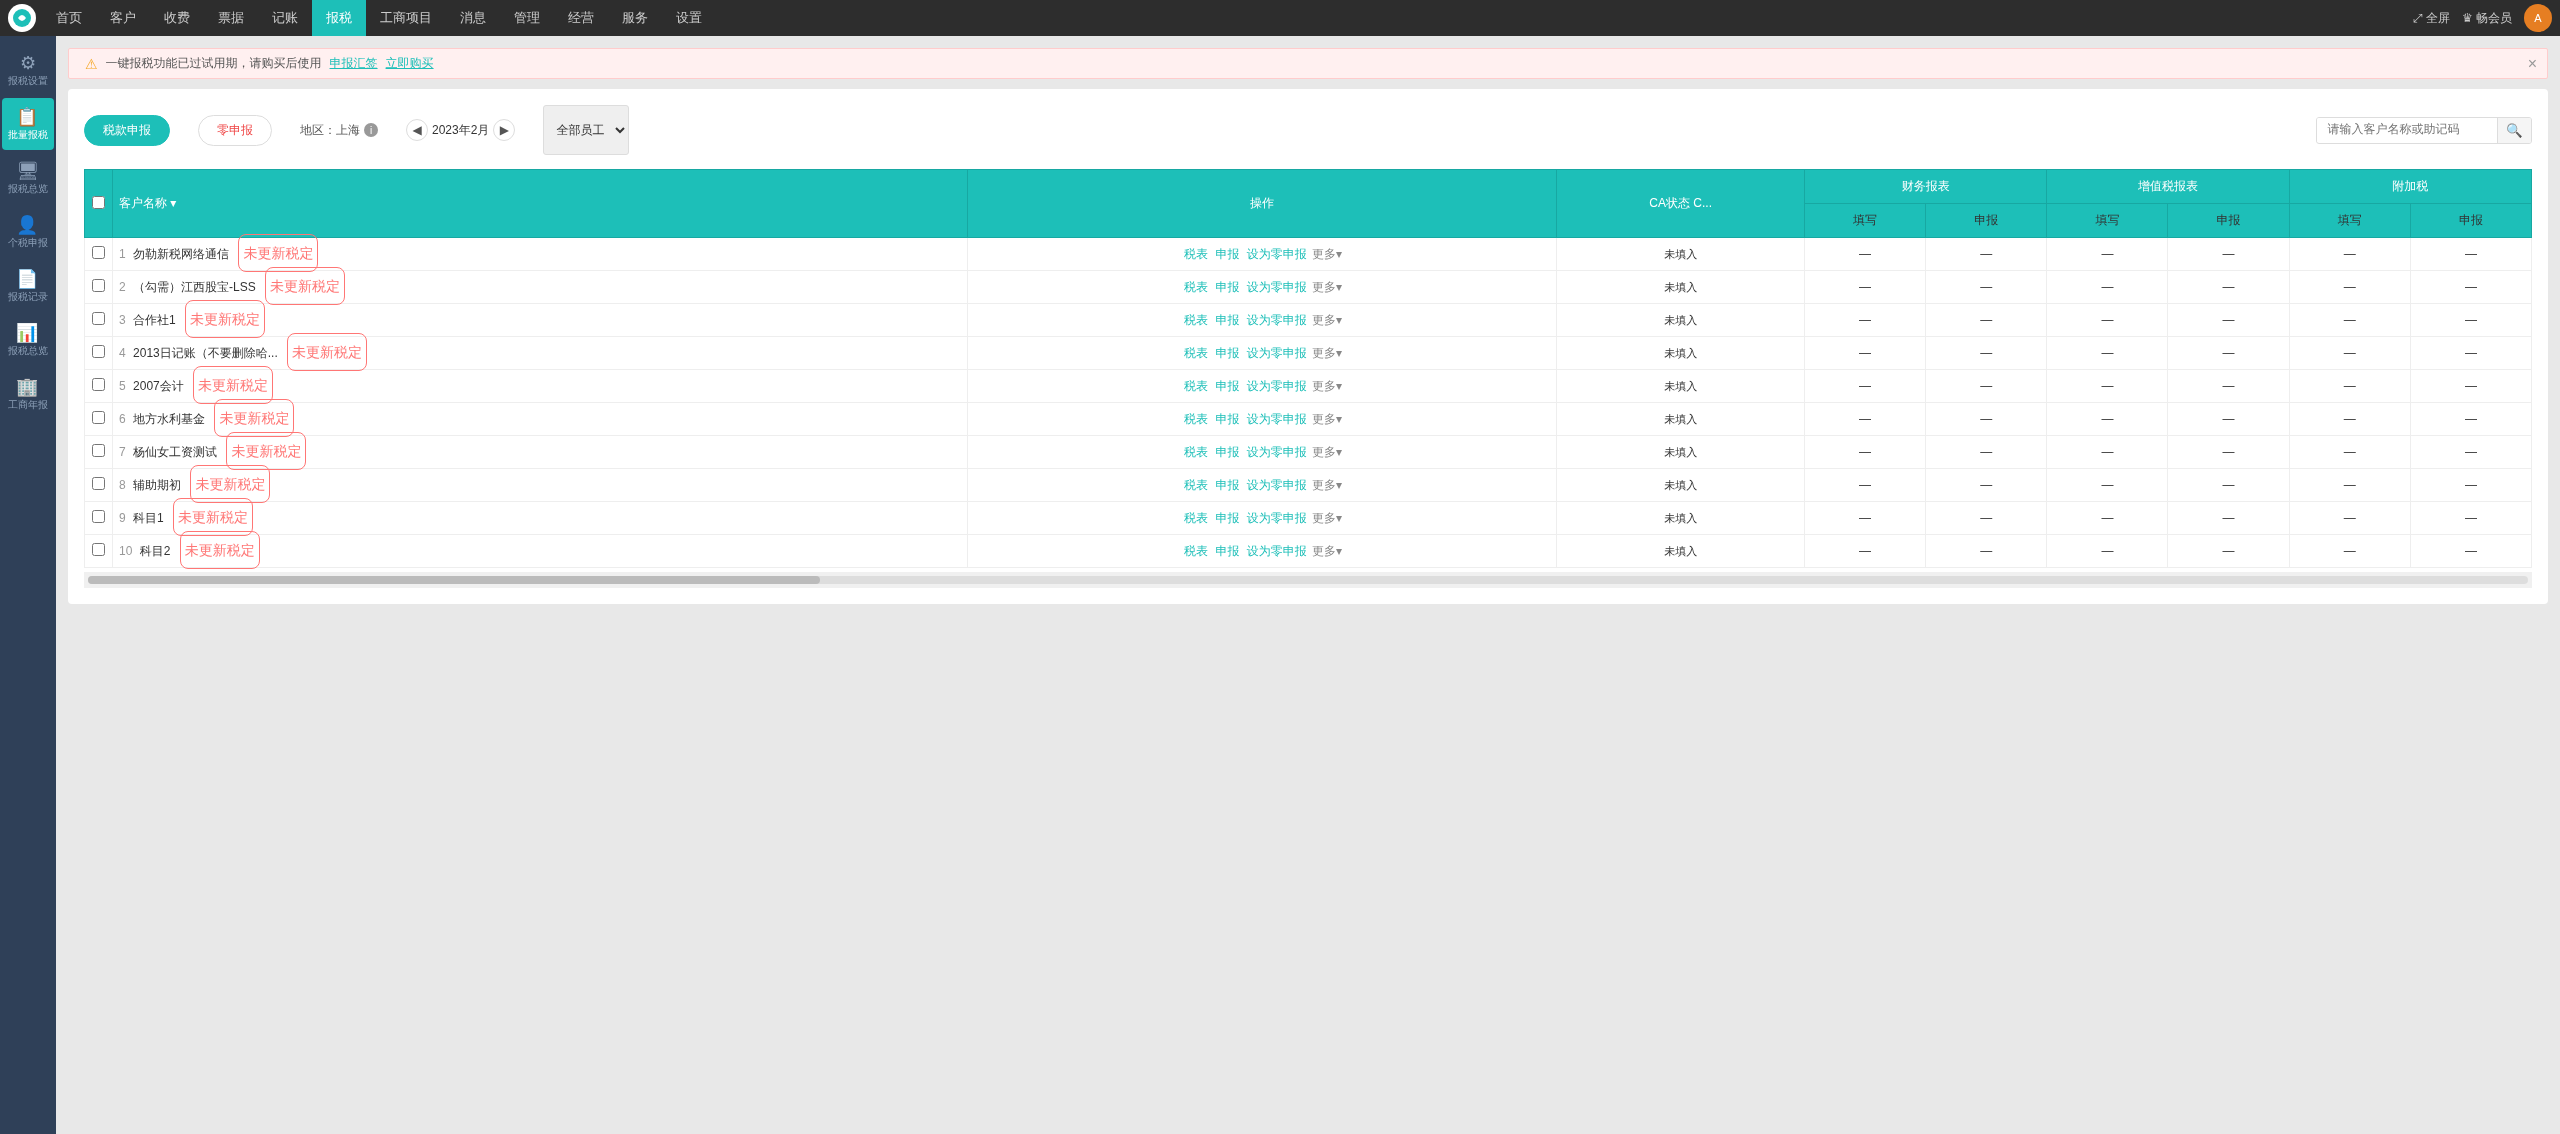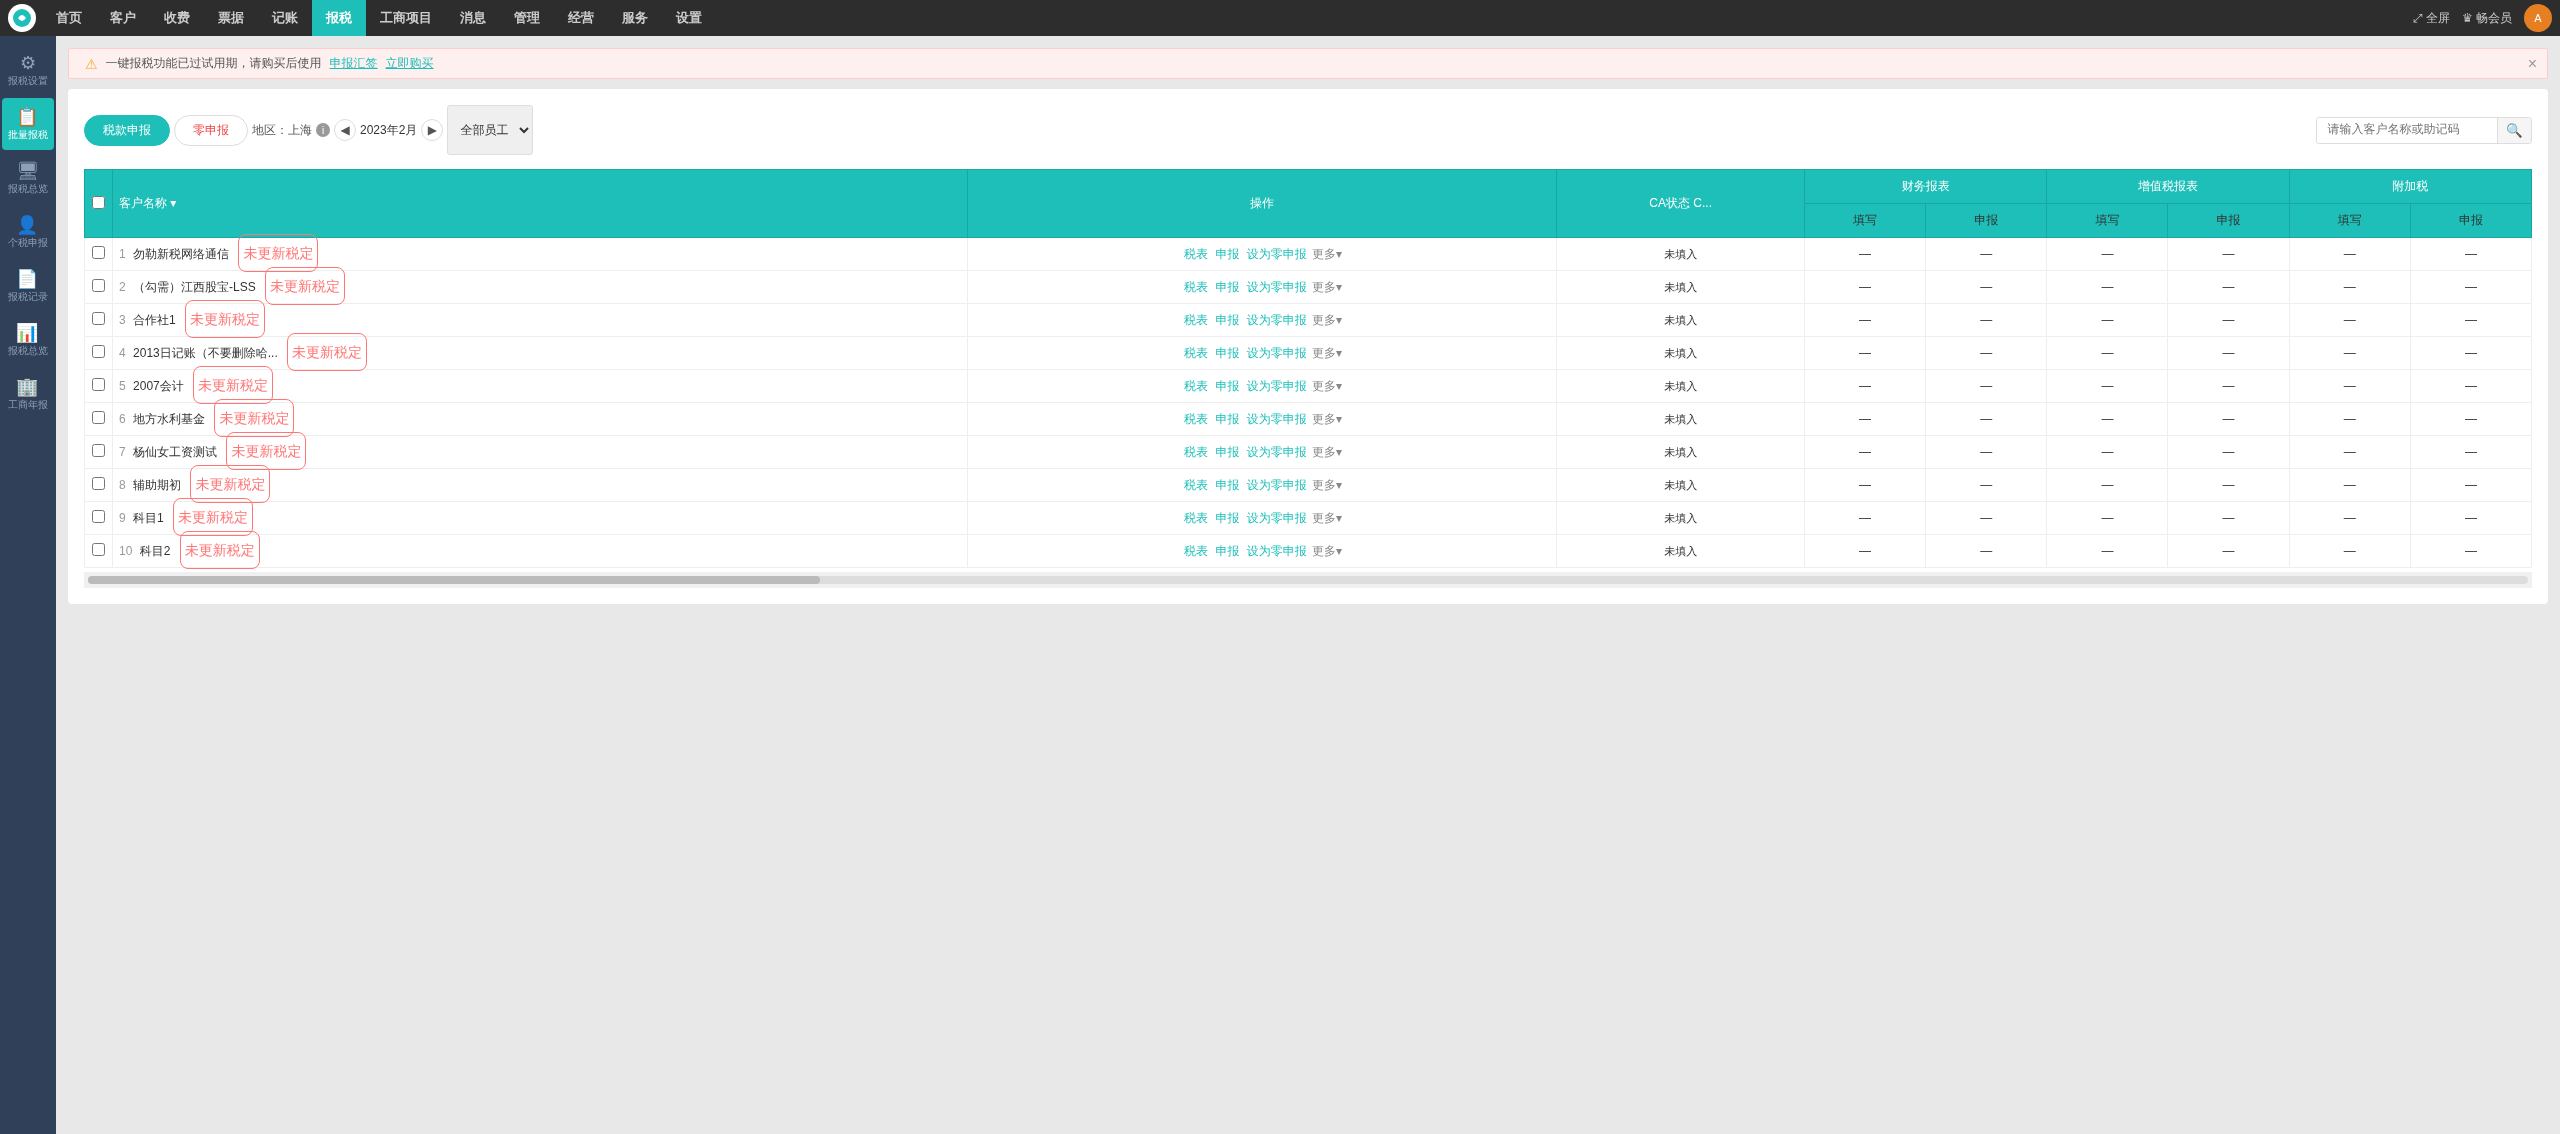--- a/index.html
+++ b/index.html
@@ -14,21 +14,21 @@
       padding: 0 8px;
     }
     .top-nav .logo {
       width: 28px; height: 28px;
       background: #fff;
       border-radius: 50%;
       display: flex; align-items: center; justify-content: center;
       margin-right: 6px;
     }
     .top-nav .logo svg { width: 20px; height: 20px; }
-    .top-nav .nav-items { display: flex; flex: 1; font-weight: bold; }
+    .top-nav .nav-items { display: flex; flex: 1; }
     .top-nav .nav-item {
       color: #ccc;
       padding: 0 14px;
       height: 36px;
       display: flex; align-items: center;
       cursor: pointer;
       font-size: 13px;
     }
     .top-nav .nav-item.active { background: #1dbfb8; color: #fff; }
     .top-nav .nav-right { display: flex; align-items: center; gap: 12px; color: #ccc; font-size: 12px; }
@@ -100,21 +100,21 @@
     .card {
       background: #fff;
       border-radius: 4px;
       padding: 16px;
     }
 
     
     .top-controls {
       display: flex;
       align-items: center;
-      gap: 4px;
+      gap: 28px;
       margin-bottom: 14px;
       flex-wrap: wrap;
     }
     .tab-btn {
       padding: 6px 18px;
       border-radius: 20px;
       border: 1px solid #ddd;
       background: #fff;
       cursor: pointer;
       font-size: 12px;

